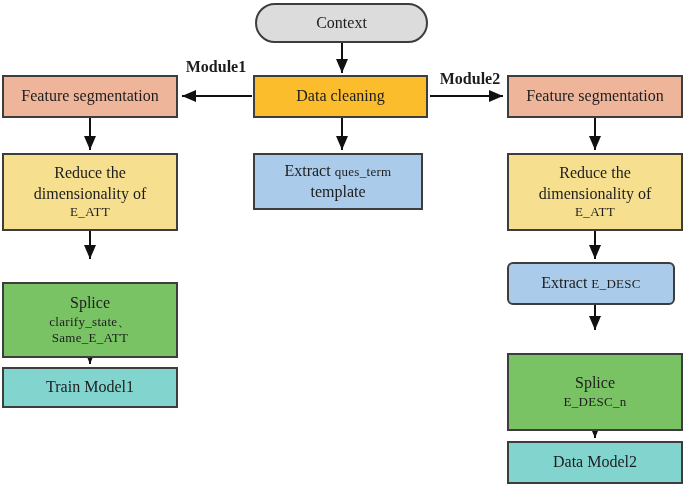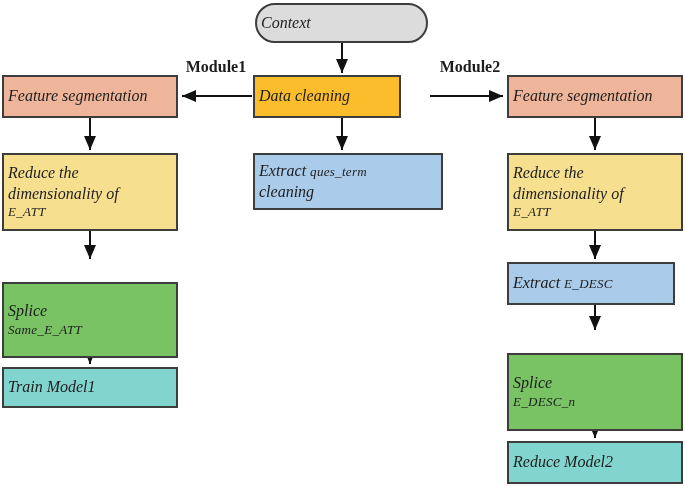--- a/index.html
+++ b/index.html
@@ -28,27 +28,26 @@
   }
   .arrowhead-path {
     fill: var(--arrow, #111111);
   }
   .node {
     position: absolute;
     box-sizing: border-box;
     border: 2px solid var(--border, #3d3d3d);
     display: flex;
     flex-direction: column;
-    align-items: flex-start;
+    align-items: center;
     justify-content: center;
     text-align: center;
     font-size: 16px;
     line-height: 1.3;
     padding: 2px 4px;
-    font-style: italic;
   }
   .code {
     font-size: 13px;
     letter-spacing: 0.3px;
   }
   .pill {
     border-radius: 21px;
     background: var(--context-fill);
   }
   .fill-orange  { background: var(--data-cleaning-fill); }
@@ -61,34 +60,34 @@
   .edge-label {
     position: absolute;
     font-size: 16px;
     text-align: center;
     width: 72px;
     font-weight: bold;
   }
 
   
   #node-context        { left: 255px; top: 3px;   width: 173px; height: 40px; }
-  #node-data-cleaning  { left: 253px; top: 75px;  width: 148px; height: 43px; }
+  #node-data-cleaning  { left: 253px; top: 75px;  width: 175px; height: 43px; }
   #node-fs-left        { left: 2px;   top: 75px;  width: 176px; height: 43px; }
   #node-fs-right       { left: 507px; top: 75px;  width: 176px; height: 43px; }
   #node-reduce-left    { left: 2px;   top: 153px; width: 176px; height: 78px; }
   #node-reduce-right   { left: 507px; top: 153px; width: 176px; height: 78px; }
-  #node-extract-center { left: 253px; top: 153px; width: 190px; height: 57px; }
+  #node-extract-center { left: 253px; top: 153px; width: 170px; height: 57px; }
   #node-splice-left    { left: 2px;   top: 262px; width: 176px; height: 76px; }
-  #node-extract-right  { left: 507px; top: 262px; width: 168px; height: 43px; }
+  #node-extract-right  { left: 507px; top: 262px; width: 168px; height: 43px; border-radius: 6px; }
   #node-splice-right   { left: 507px; top: 333px; width: 176px; height: 78px; }
   #node-train-left     { left: 2px;   top: 367px; width: 176px; height: 41px; }
   #node-train-right    { left: 507px; top: 441px; width: 176px; height: 43px; }
 
   #label-module1 { left: 180px; top: 58px; }
-  #label-module2 { left: 434px; top: 58px; }
+  #label-module2 { left: 434px; top: 70px; }
 </style>
 </head>
 <body>
 
 <div id="canvas">
 
   <svg id="arrow-layer" viewBox="0 0 685 486" xmlns="http://www.w3.org/2000/svg">
     <defs>
       <marker id="ah" markerUnits="userSpaceOnUse" markerWidth="14" markerHeight="12" refX="14" refY="6" orient="auto">
         <path class="arrowhead-path" d="M0,0 L14,6 L0,12 Z"></path>
@@ -130,47 +129,48 @@
     <span>Reduce the</span>
     <span>dimensionality of</span>
     <span class="code">E_ATT</span>
   </div>
 
   <div id="node-extract-center" class="node fill-blue">
     <span>
       <span>Extract</span>
       <span class="code">ques_term</span>
     </span>
-    <span>cleaning</span>
+    <span>template</span>
   </div>
 
   <div id="node-reduce-right" class="node fill-yellow">
     <span>Reduce the</span>
     <span>dimensionality of</span>
     <span class="code">E_ATT</span>
   </div>
 
   <div id="node-splice-left" class="node fill-green">
     <span>Splice</span>
+    <span class="code">clarify_state、</span>
     <span class="code">Same_E_ATT</span>
   </div>
 
   <div id="node-extract-right" class="node fill-blue">
     <span>
       <span>Extract</span>
       <span class="code">E_DESC</span>
     </span>
   </div>
 
   <div id="node-splice-right" class="node fill-green">
     <span>Splice</span>
     <span class="code">E_DESC_n</span>
   </div>
 
   <div id="node-train-left" class="node fill-teal">
     <span>Train Model1</span>
   </div>
 
   <div id="node-train-right" class="node fill-teal">
-    <span>Reduce Model2</span>
+    <span>Data Model2</span>
   </div>
 
 </div>
 
 </body></html>

